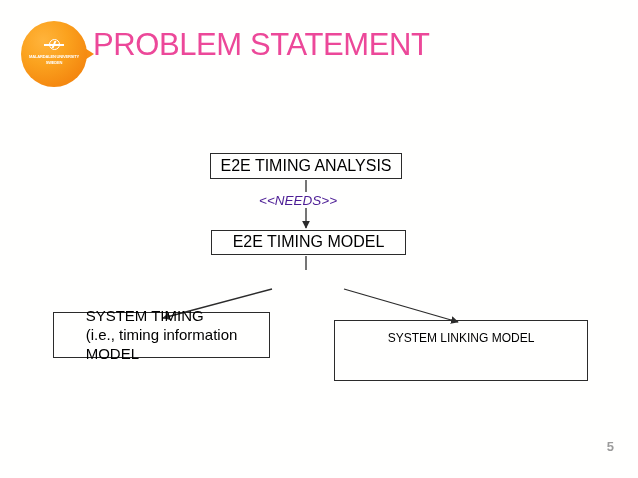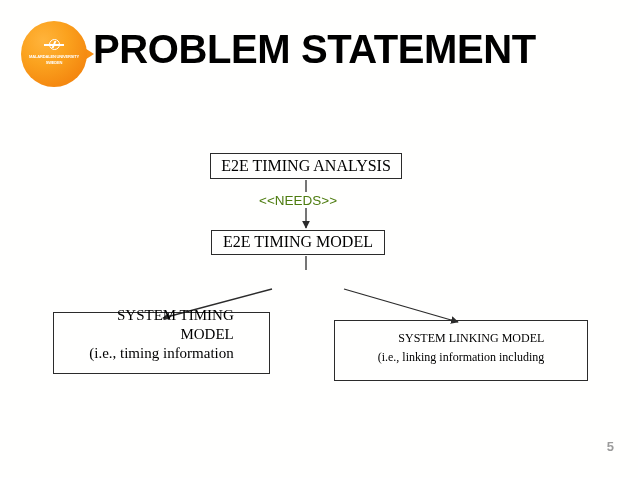--- a/index.html
+++ b/index.html
@@ -97,23 +97,23 @@
     left: 0;
     top: 39px;
     font-size: 4.4px;
   }
 
   .slide-title {
     position: absolute;
     left: 93px;
     top: 27px;
     font-family: "Liberation Sans", sans-serif;
-    font-size: 40px;
-    font-weight: bold;
-    color: #000000;
+    font-size: 31px;
+    font-weight: normal;
+    color: #ec4899;
     letter-spacing: -0.4px;
     white-space: nowrap;
   }
 
   
   #diagram {
     position: absolute;
     left: 0; top: 0;
     width: 638px;
     height: 478px;
@@ -126,55 +126,54 @@
     color: #000000;
     font-family: "Liberation Sans", sans-serif;
     text-align: center;
     white-space: nowrap;
   }
   .node-inner {
     position: absolute;
     left: 50%;
     transform: translateX(-50%);
     white-space: nowrap;
-    text-align: right;
+    text-align: left;
     line-height: 18px;
-    font-family: Liberation Serif, serif;
   }
 
   
   #node-analysis {
     left: 210px;
     top: 153px;
     width: 192px;
     height: 26px;
   }
   #node-analysis .node-inner {
     top: 3px;
     font-size: 16px;
   }
 
   
   #node-timing-model {
     left: 211px;
     top: 230px;
-    width: 174px;
+    width: 195px;
     height: 25px;
   }
   #node-timing-model .node-inner {
     top: 2px;
     font-size: 16px;
   }
 
   
   #node-system-timing {
     left: 53px;
     top: 312px;
     width: 217px;
-    height: 62px;
+    height: 46px;
   }
   #node-system-timing .node-inner {
     top: -7px;
     font-size: 15px;
     line-height: 19px;
   }
 
   
   #node-system-linking {
     left: 334px;
@@ -184,22 +183,23 @@
   }
   #node-system-linking .node-inner {
     top: 8px;
     font-size: 12px;
     line-height: 19px;
   }
 
   .edge-label {
     position: absolute;
     font-family: "Liberation Sans", sans-serif;
+    font-style: italic;
     font-size: 13.5px;
-    color: #4d7c0f;
+    color: #4c1d95;
     white-space: nowrap;
   }
   #label-needs {
     left: 259px;
     top: 193px;
   }
   #label-composed {
     left: 224px;
     top: 271px;
   }
@@ -255,29 +255,28 @@
     <div class="node-inner">E2E TIMING ANALYSIS</div>
   </div>
 
   <div class="node" id="node-timing-model">
     <div class="node-inner">E2E TIMING MODEL</div>
   </div>
 
   <div class="node" id="node-system-timing">
     <div class="node-inner">
       <div>SYSTEM TIMING</div>
+      <div>(i.e., timing information</div>
       <div>MODEL</div>
-      <div>(i.e., timing information</div>
     </div>
   </div>
 
   <div class="node" id="node-system-linking">
     <div class="node-inner">
       <div>SYSTEM LINKING MODEL</div>
-      <div>(i.e., linking information including</div>
     </div>
   </div>
 
   <div class="edge-label" id="label-needs">&lt;&lt;NEEDS&gt;&gt;</div>
 
   <div class="page-number">5</div>
 
 </div>
 
 </body></html>

